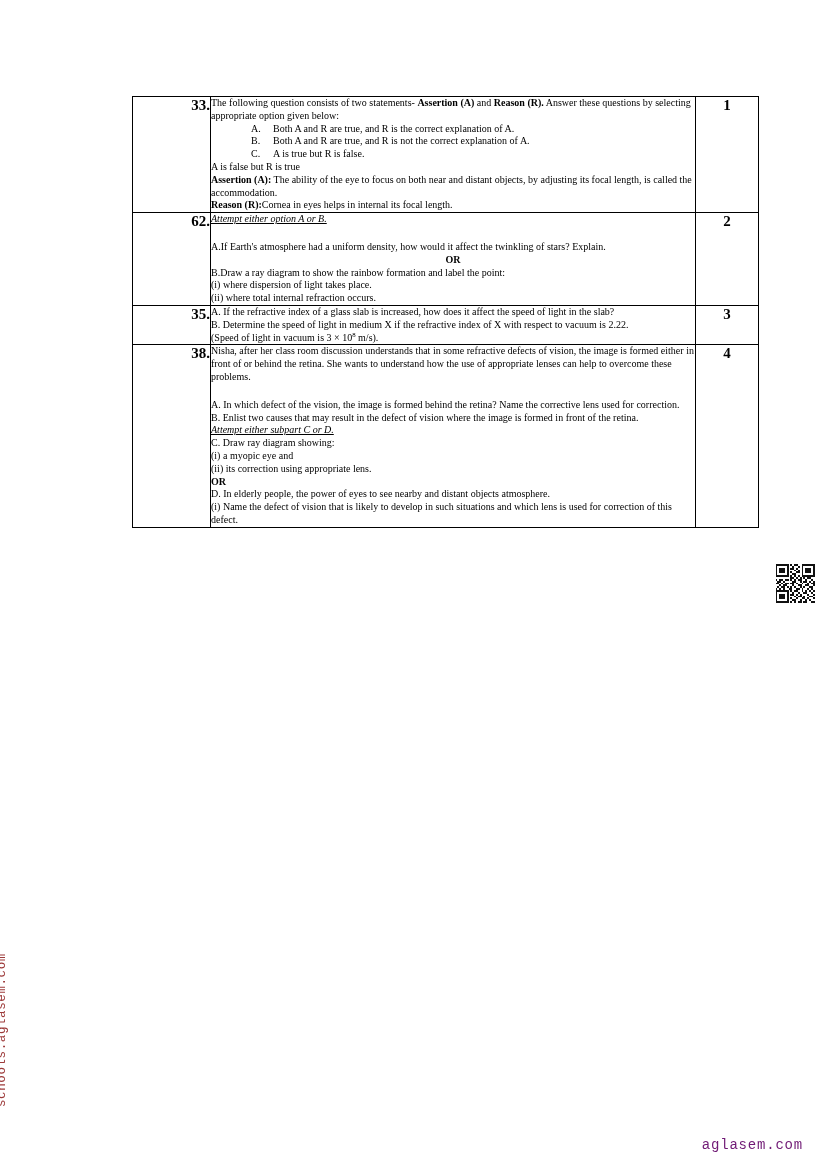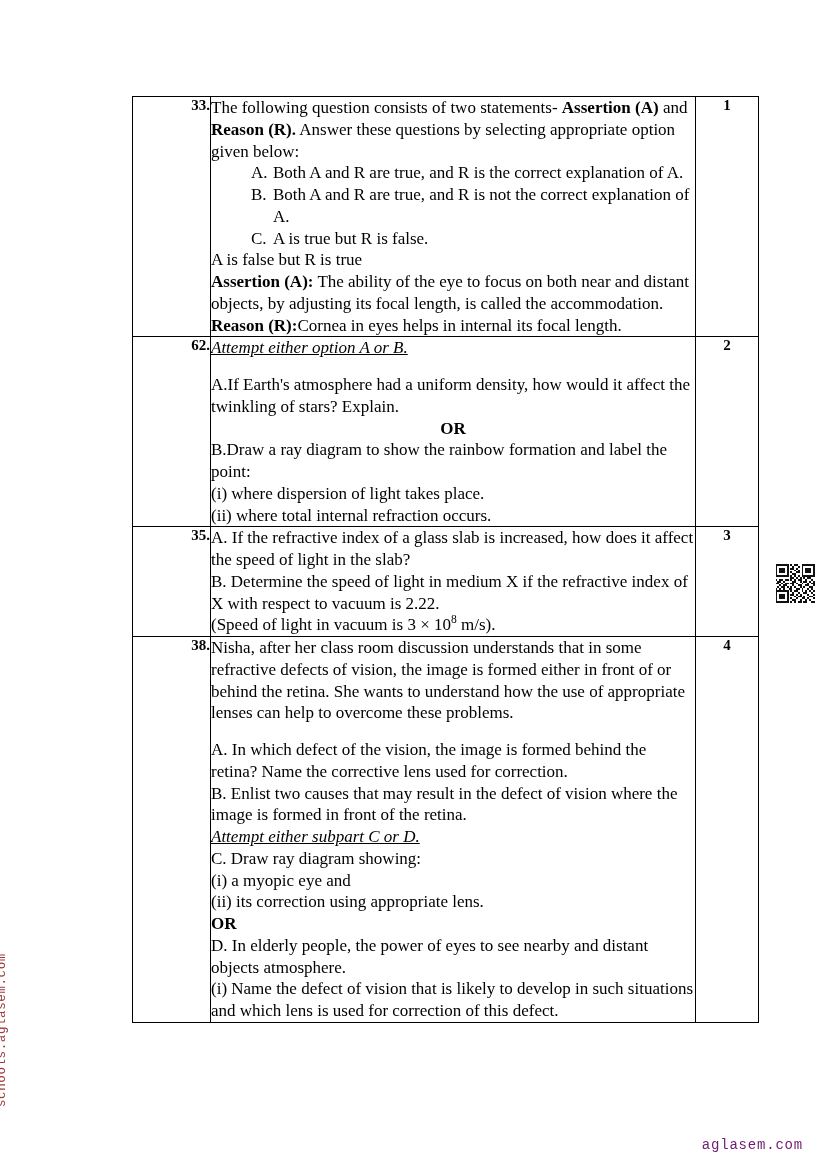--- a/index.html
+++ b/index.html
@@ -51,21 +51,21 @@
     font-size: 15px;
   }
   td.marks {
     text-align: center;
     padding: 8px 0 6px 0;
     font-weight: bold;
     font-size: 15px;
   }
   td.body {
     padding: 7px 8px 7px 9px;
-    font-size: 17px;
+    font-size: 10px;
     line-height: 1.28;
   }
 
   
   .p { margin: 0; }
   .blankline { height: 15px; }
   .b { font-weight: bold; }
   .u-it {
     font-style: italic;
     text-decoration: underline;

